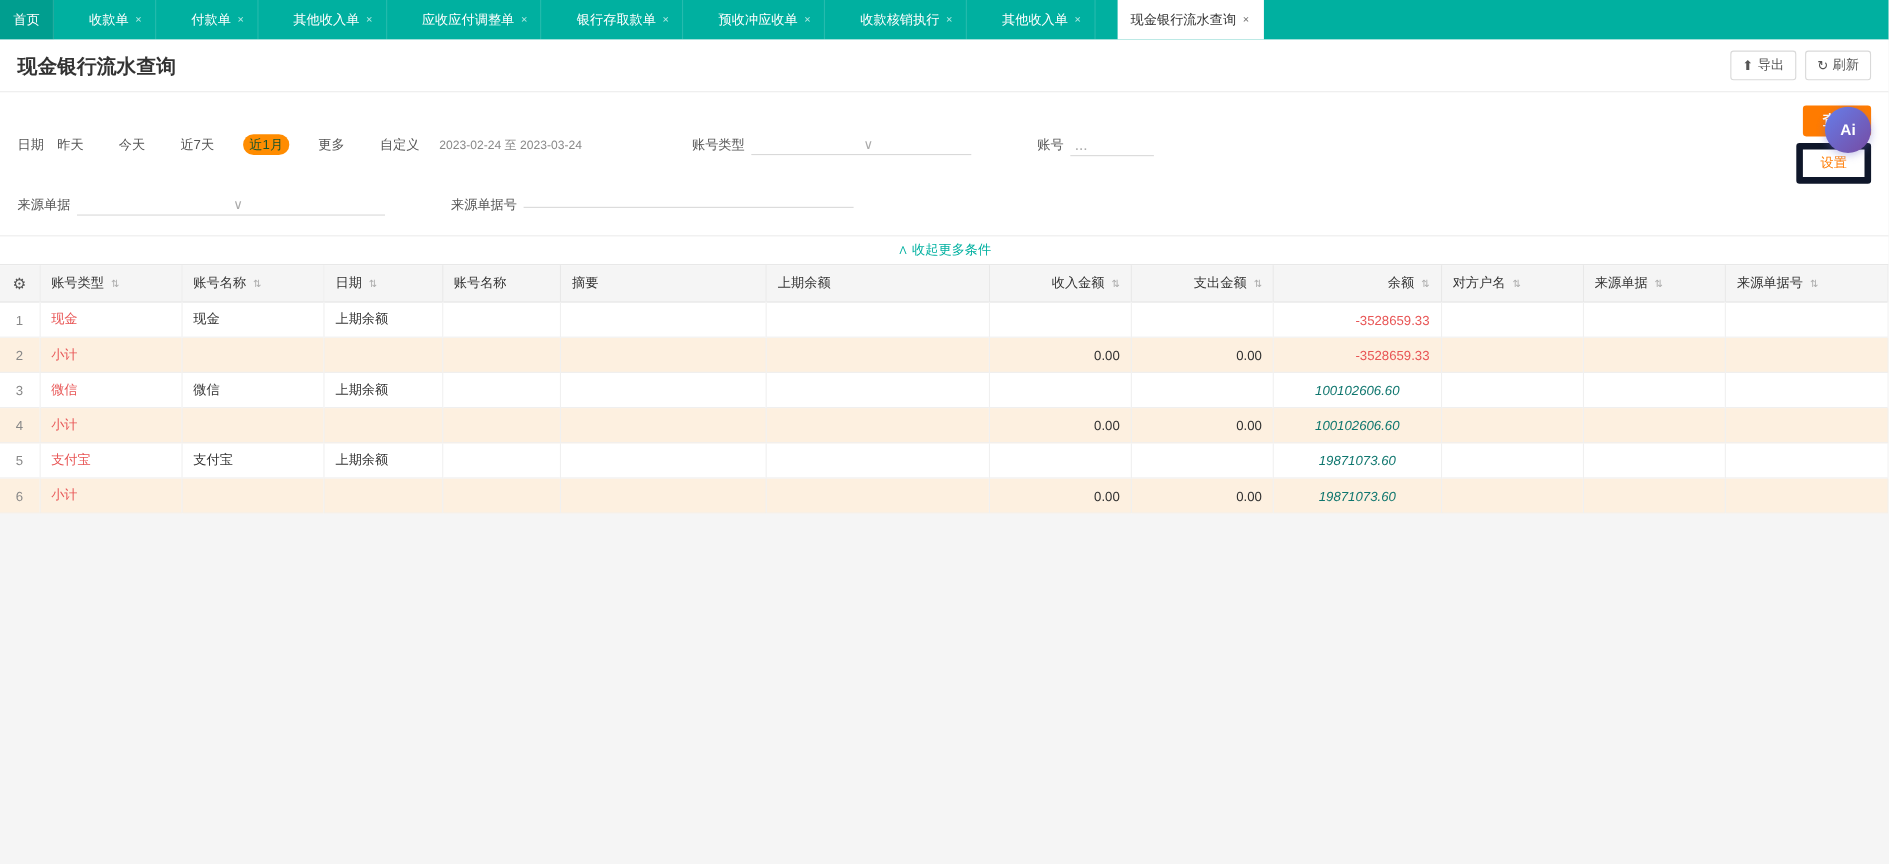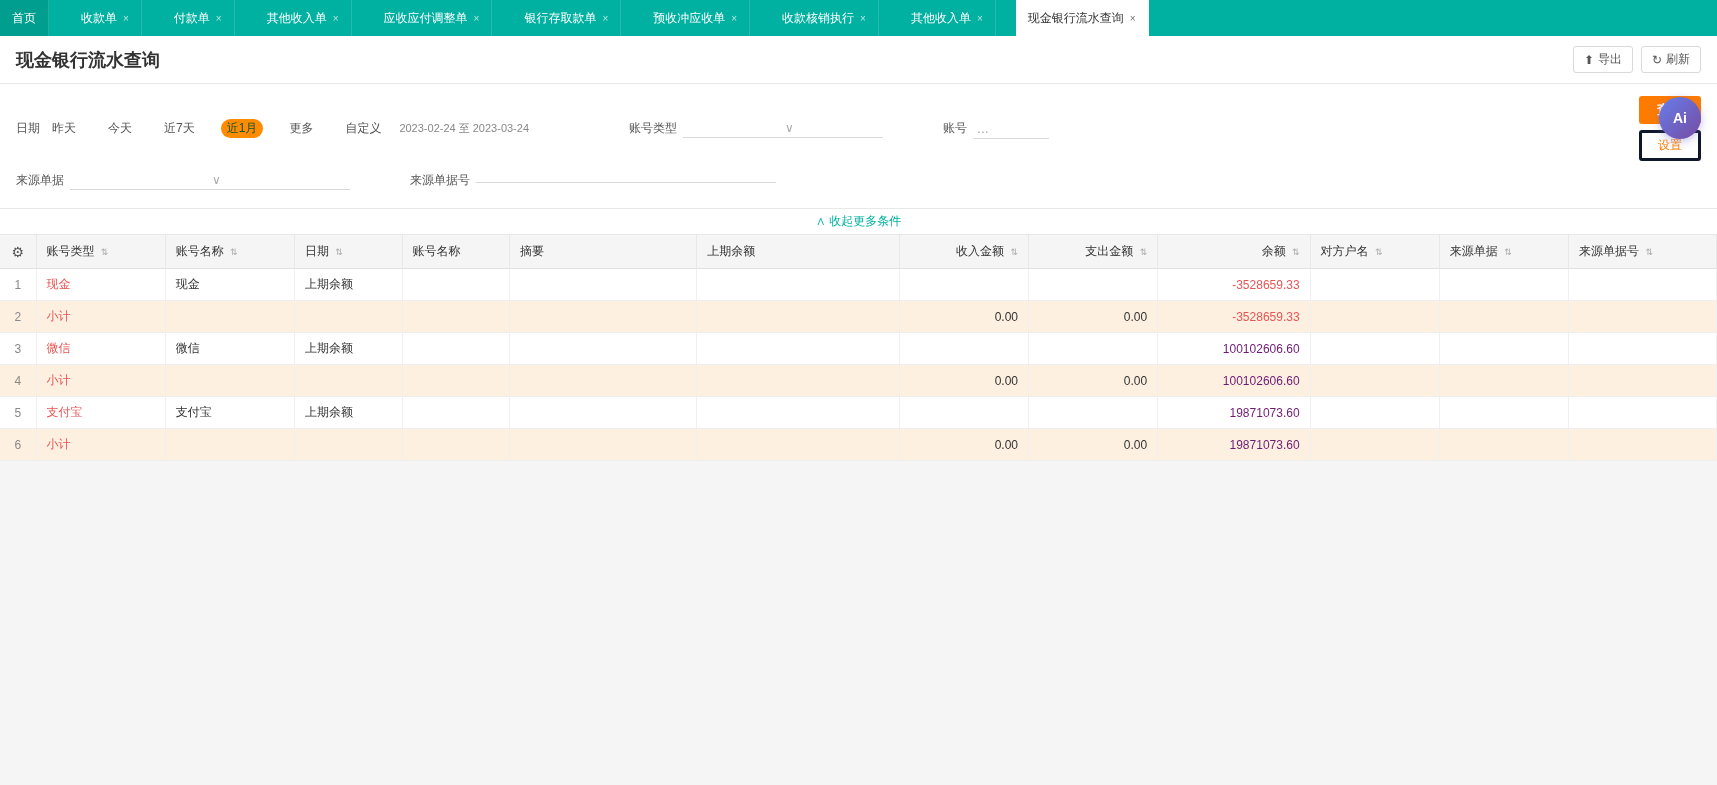--- a/index.html
+++ b/index.html
@@ -83,21 +83,21 @@
     .filter-input {
       border-bottom: 1px solid #d9d9d9; padding: 2px 4px; min-width: 200px;
       font-size: 12px; color: #333;
     }
     .more-dots { color: #aaa; cursor: pointer; font-size: 14px; }
     .query-btn {
       background: #ff7b00; color: #fff; border: none; border-radius: 3px;
       padding: 5px 18px; cursor: pointer; font-size: 13px; font-weight: bold;
     }
     .settings-btn {
-      background: #fff; color: #ff7b00; border: 3px solid #0f172a;
+      background: #fff; color: #ff7b00; border: 6px solid #0f172a;
       border-radius: 3px; padding: 4px 16px; cursor: pointer; font-size: 12px;
     }
     .collapse-bar {
       text-align: center; padding: 4px 0; color: #00b0a0;
       cursor: pointer; font-size: 12px; background: #fff;
       border-bottom: 1px solid #e8e8e8;
     }
 
     
     .table-container {
@@ -129,21 +129,21 @@
     tbody tr { border-bottom: 1px solid #efefef; }
     tbody tr.subtotal { background: #fdf0e0; }
     tbody td {
       padding: 7px 10px;
       color: #333;
       border-right: 1px solid #f0f0f0;
       white-space: nowrap;
     }
     tbody td.num { text-align: right; }
     tbody td.negative { color: #e85555; text-align: right; }
-    tbody td.positive { color: #701a75; text-align: right; }
+    tbody td.positive { color: #0f766e; text-align: center; font-style: italic; }
     tbody td.row-num { color: #888; text-align: center; }
 
     .gear-icon-btn {
       background: none; border: none; cursor: pointer; font-size: 14px; color: #555;
     }
 
     
     .ai-badge {
       position: fixed;
       top: 97px;

